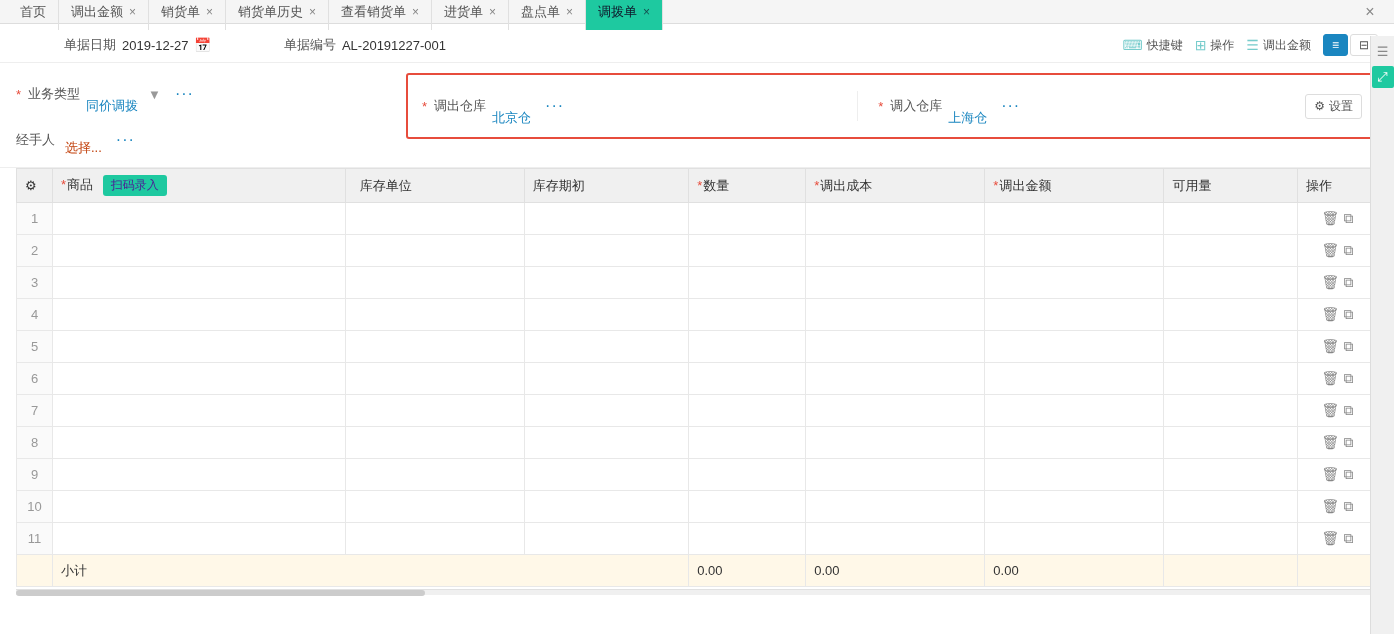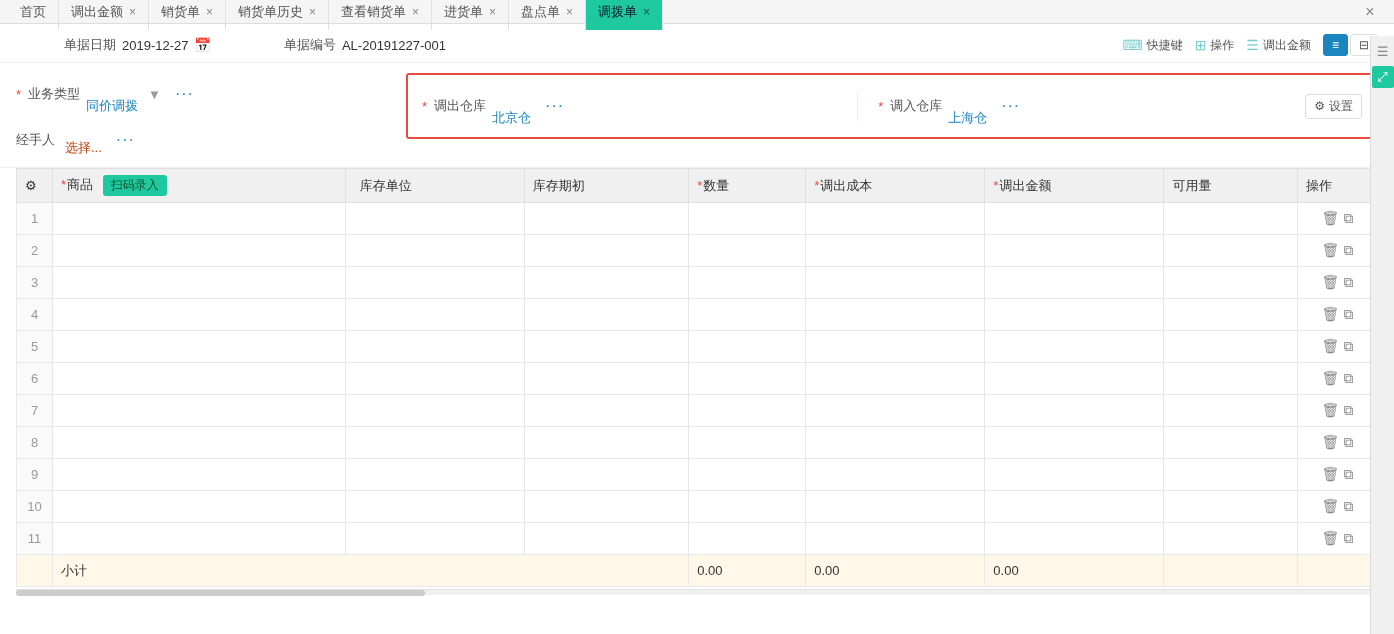--- a/index.html
+++ b/index.html
@@ -170,21 +170,21 @@
     }
     .subtotal-row td {
       background: #fff8e8 !important;
       font-weight: 500;
       margin-left: 40px;
     }
     .gear-col { width: 36px; text-align: center; }
     .ops-col { width: 80px; text-align: center; }
     .scan-btn {
       background: #1ec9a0;
-      color: #14532d;
+      color: #4c1d95;
       border: none;
       border-radius: 3px;
       padding: 2px 8px;
       font-size: 12px;
       cursor: pointer;
       margin-left: 6px;
     }
     .op-icon {
       cursor: pointer;
       color: #888;

